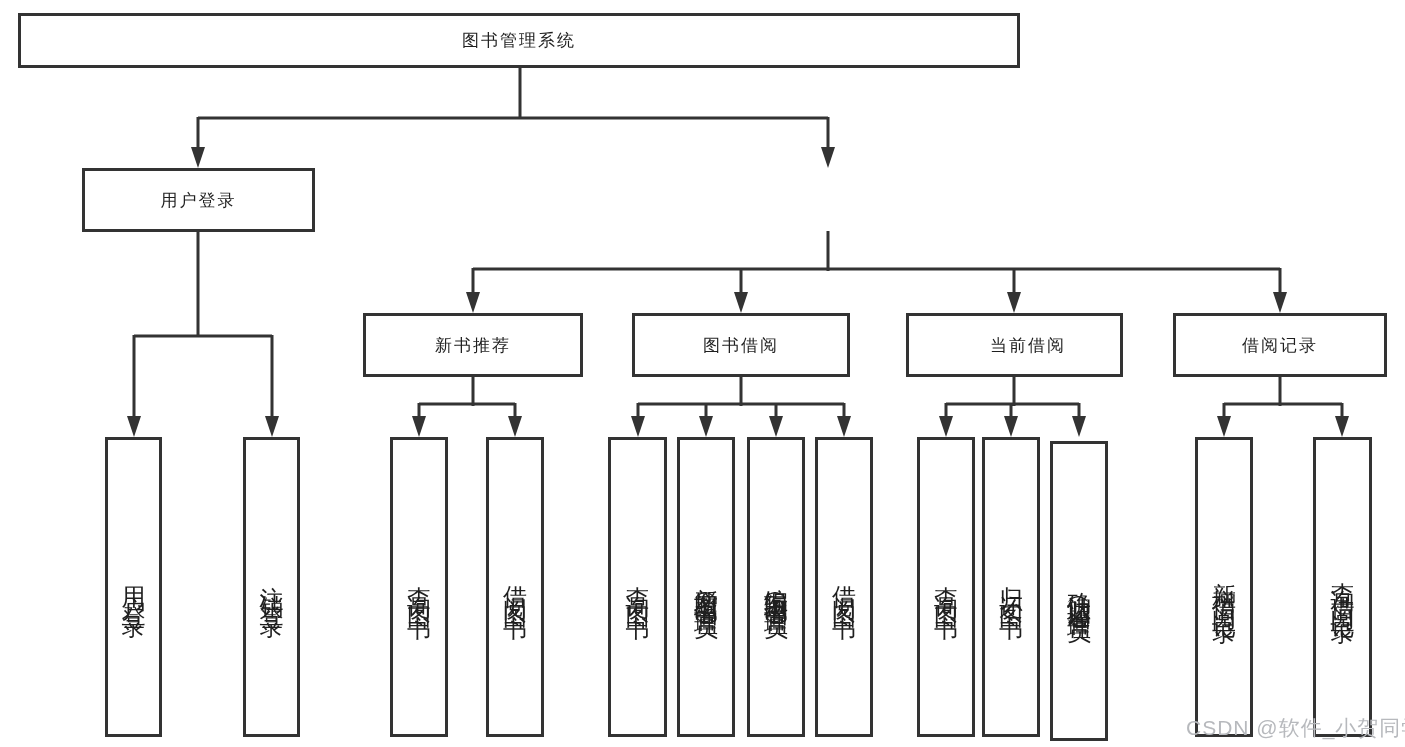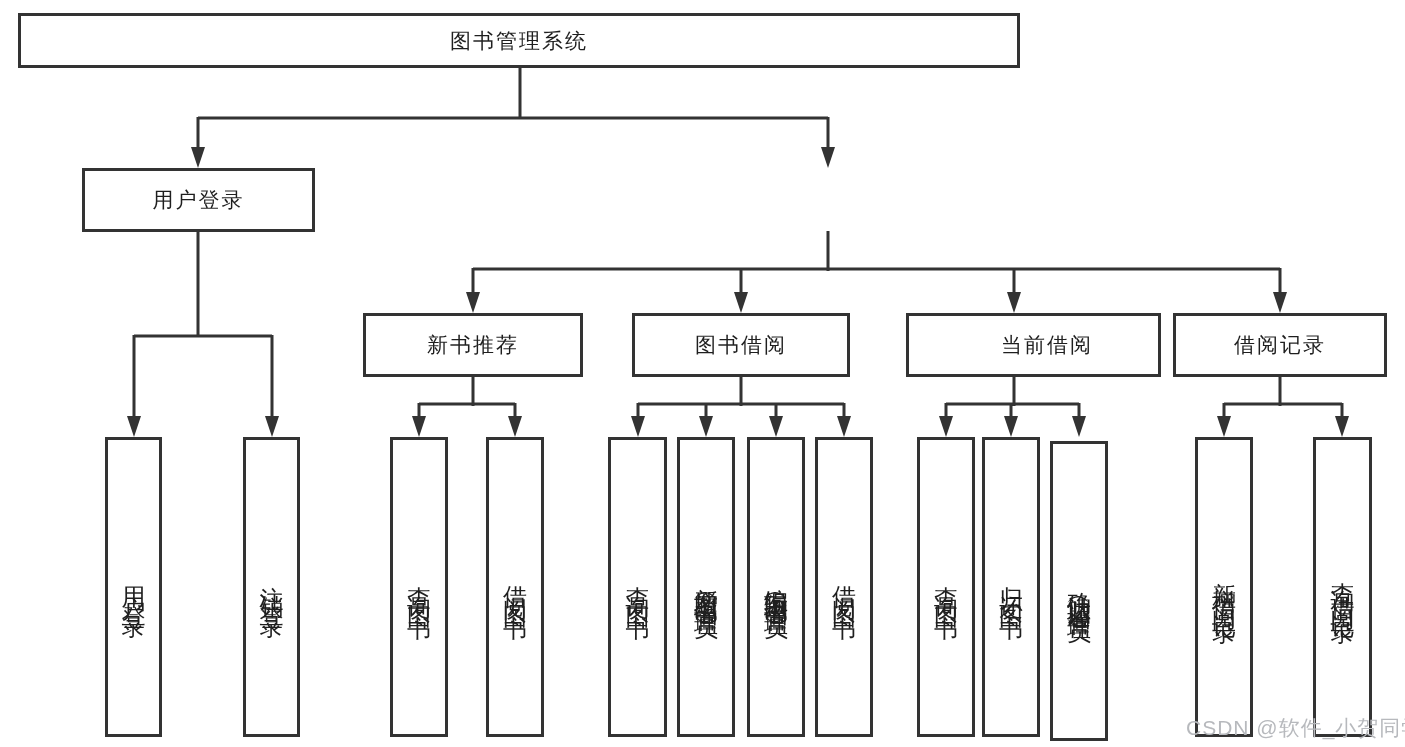--- a/index.html
+++ b/index.html
@@ -13,21 +13,21 @@
   }
   #wires { position: absolute; left: 0; top: 0; z-index: 1; }
   .hnode {
     position: absolute;
     box-sizing: border-box;
     border: 3px solid #333333;
     background: #ffffff;
     display: flex;
     align-items: center;
     justify-content: center;
-    font-size: 21px;
+    font-size: 17px;
     color: #1f1f1f;
     letter-spacing: 2px;
     z-index: 2;
     white-space: nowrap;
   }
   .vnode {
     position: absolute;
     box-sizing: border-box;
     border: 3px solid #333333;
     background: #ffffff;
@@ -87,21 +87,21 @@
                M1342 437 L1335 416 L1349 416 Z"></path>
     </g>
   </svg>
 
   <div class="hnode" style="left:18px; top:13px; width:1002px; height:55px;">图书管理系统</div>
 
   <div class="hnode" style="left:82px; top:168px; width:233px; height:64px;">用户登录</div>
 
   <div class="hnode" style="left:632px; top:313px; width:218px; height:64px;">图书借阅</div>
   <div class="hnode" style="left:363px; top:313px; width:220px; height:64px;">新书推荐</div>
-  <div class="hnode" style="left:906px; top:313px; width:255px; height:64px;padding-left:27px;">当前借阅</div>
+  <div class="hnode" style="left:906px; top:313px; width:217px; height:64px;padding-left:27px;">当前借阅</div>
   <div class="hnode" style="left:1173px; top:313px; width:214px; height:64px;">借阅记录</div>
 
   <div class="vnode" style="left: 105px; width: 57px; letter-spacing: 10px;">用户登录</div>
   <div class="vnode" style="left: 243px; width: 57px; letter-spacing: 10px;">注销登录</div>
 
   <div class="vnode" style="left: 390px; width: 58px; letter-spacing: 10px;">查询图书</div>
   <div class="vnode" style="left: 486px; width: 58px; letter-spacing: 10px;">借阅图书</div>
 
   <div class="vnode" style="left: 608px; width: 59px; letter-spacing: 10px;">查询图书</div>
   <div class="vnode" style="left: 677px; width: 58px; letter-spacing: 4px;">新增图书（管理员）</div>

